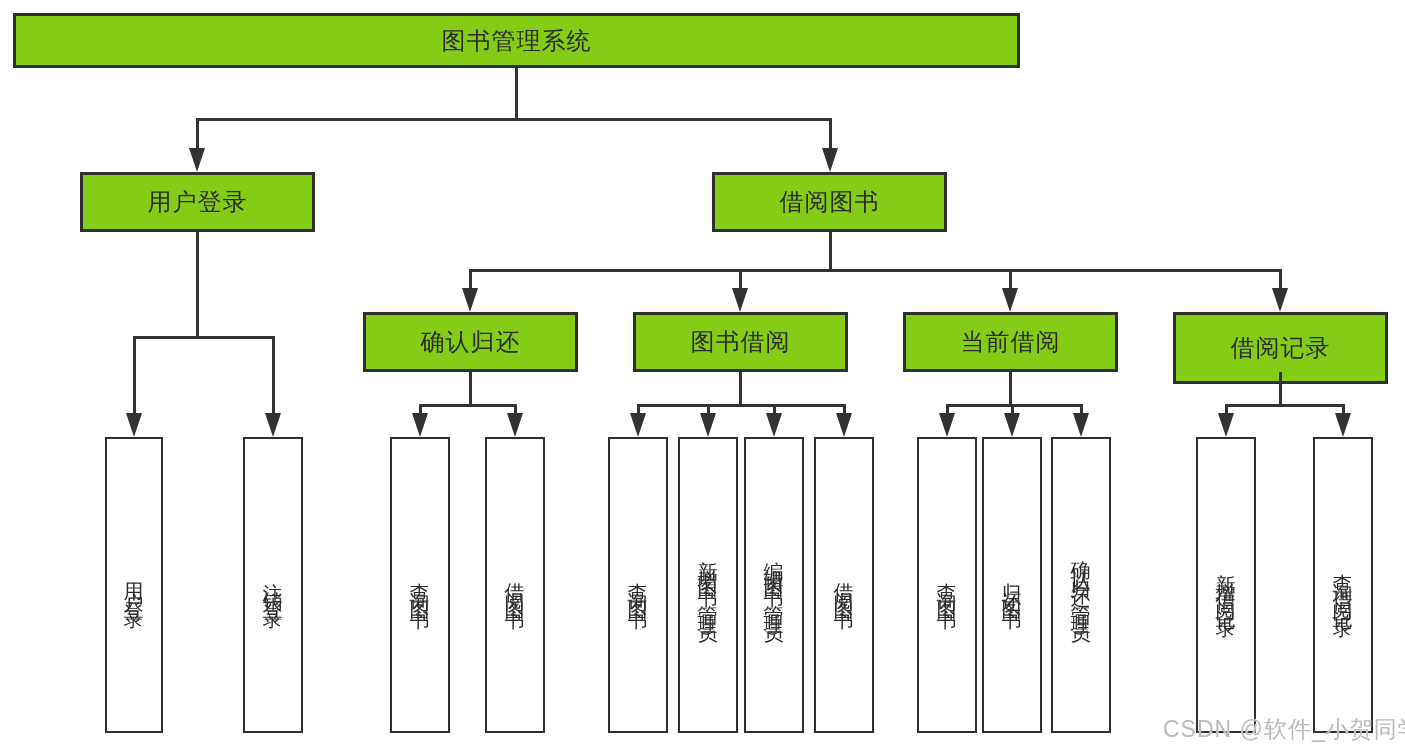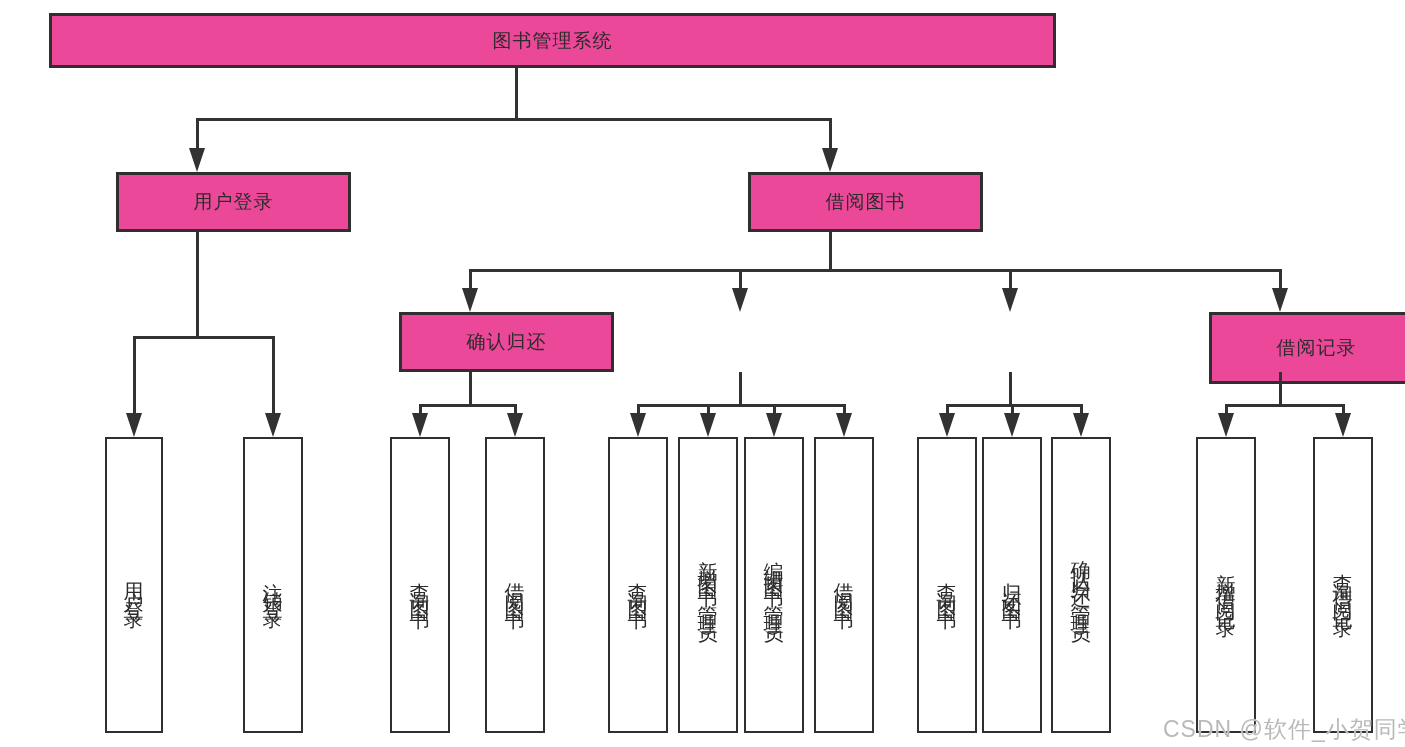--- a/index.html
+++ b/index.html
@@ -1,23 +1,23 @@
 <!DOCTYPE html>
 <html><head>
 <meta charset="utf-8">
 <style>
   html,body { margin:0; padding:0; background:#ffffff; }
   .canvas {
     position:relative; width:1405px; height:747px; background:#ffffff;
     font-family:"Liberation Sans", sans-serif; color:#2b2b2b; overflow:hidden;
   }
   .hbox {
-    position:absolute; box-sizing:border-box; border:3px solid #2f2f2f; background:#ec4899;
+    position:absolute; box-sizing:border-box; border:3px solid #2f2f2f; background:#84cc16;
     display:flex; align-items:center; justify-content:center;
-    font-size:19px; letter-spacing:1px; white-space:nowrap;margin-left:36px;
+    font-size:24px; letter-spacing:1px; white-space:nowrap;
   }
   .vbox {
     position:absolute; top:437px; height:296px; box-sizing:border-box;
     border:2.5px solid #2f2f2f; background:#fff;
     display:flex; align-items:center; justify-content:center;
   }
   .vtext {
     writing-mode:vertical-rl; text-orientation:mixed;
     font-size:20px; line-height:1; letter-spacing:9px; white-space:nowrap;
   }
@@ -69,20 +69,26 @@
   <div class="line" style="left:739px;top:269px;width:3px;height:21px"></div>
   <div class="line" style="left:1009px;top:269px;width:3px;height:21px"></div>
   <div class="line" style="left:1279px;top:269px;width:3px;height:21px"></div>
   <div class="arrow" style="left:462px;top:288px"></div>
   <div class="arrow" style="left:732px;top:288px"></div>
   <div class="arrow" style="left:1002px;top:288px"></div>
   <div class="arrow" style="left:1272px;top:288px"></div>
 
   <div class="hbox" style="left:363px;top:312px;width:215px;height:60px">
     <span>确认归还</span>
+  </div>
+  <div class="hbox" style="left:633px;top:312px;width:215px;height:60px">
+    <span>图书借阅</span>
+  </div>
+  <div class="hbox" style="left:903px;top:312px;width:215px;height:60px">
+    <span>当前借阅</span>
   </div>
   <div class="hbox" style="left:1173px;top:312px;width:215px;height:72px">
     <span>借阅记录</span>
   </div>
 
   <div class="line" style="left:469px;top:372px;width:3px;height:34px"></div>
   <div class="line" style="left:419px;top:404px;width:98px;height:3px"></div>
   <div class="line" style="left:419px;top:404px;width:3px;height:11px"></div>
   <div class="line" style="left:514px;top:404px;width:3px;height:11px"></div>
   <div class="arrow" style="left:412px;top:413px"></div>

